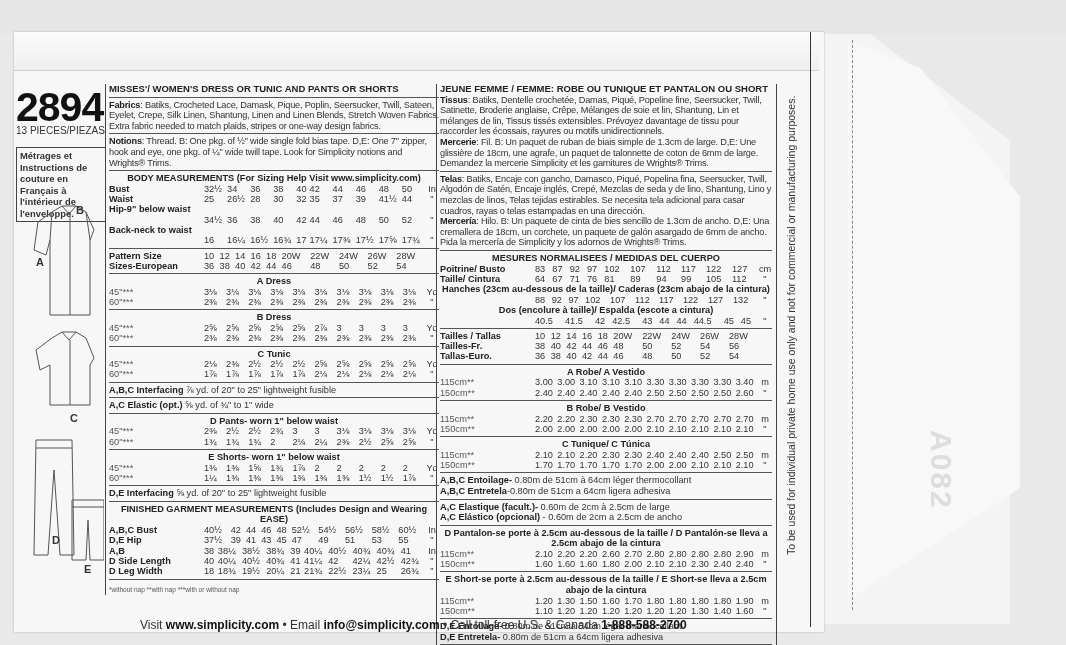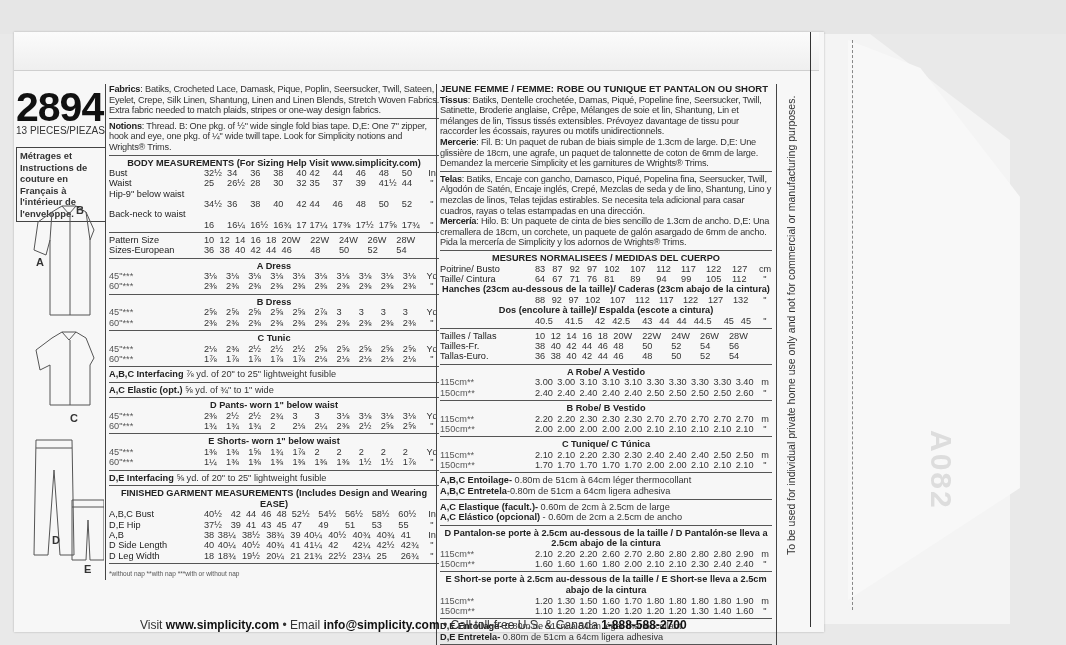--- a/index.html
+++ b/index.html
@@ -22,21 +22,21 @@
 
   .col{position:absolute;top:84px;font-size:9.2px;line-height:10.6px;color:#333;}
   .col-en{left:105px;width:330px;border-left:1.5px solid #444;padding-left:3px;}
   .col-fr{left:436px;width:332px;border-left:1.5px solid #444;padding-left:3px;border-right:1.5px solid #444;padding-right:4px;}
   .title{font-weight:bold;font-size:9.5px;color:#222;}
   .blk{border-bottom:1.2px solid #555;padding-bottom:2px;margin-bottom:2px;}
   b{color:#222;}
   .narrow{letter-spacing:-0.2px;}
   table{border-collapse:collapse;width:100%;font-size:9.2px;}
   td{padding:0;line-height:10.3px;white-space:nowrap;}
-  td.l{font-weight:normal;color:#222;width:95px;}
+  td.l{font-weight:bold;color:#222;width:95px;}
   td.l.light{font-weight:normal;color:#555;}
   td.u{width:14px;text-align:center;}
   .sechead{font-weight:bold;color:#222;text-align:center;}
   .footnote{font-size:6.5px;color:#555;padding-top:3px;}
   .footer{position:absolute;left:140px;top:618px;font-size:12px;color:#333;}
   .footer b{color:#111;}
 </style>
 </head>
 <body>
 
@@ -76,20 +76,21 @@
     </g>
   </svg>
   <span class="illus-label" style="left:62px;top:4px;">B</span>
   <span class="illus-label" style="left:22px;top:56px;">A</span>
   <span class="illus-label" style="left:56px;top:212px;">C</span>
   <span class="illus-label" style="left:38px;top:334px;">D</span>
   <span class="illus-label" style="left:70px;top:363px;">E</span>
 </div>
 
 <div class="col col-en">
+  <div class="title blk">MISSES'/ WOMEN'S DRESS OR TUNIC AND PANTS OR SHORTS</div>
   <div class="blk narrow">
     <b>Fabrics</b><span>: Batiks, Crocheted Lace, Damask, Pique, Poplin, Seersucker, Twill, Sateen, Eyelet, Crepe, Silk Linen, Shantung, Linen and Linen Blends, Stretch Woven Fabrics. Extra fabric needed to match plaids, stripes or one-way design fabrics.</span>
   </div>
   <div class="blk narrow">
     <b>Notions</b><span>: Thread. B: One pkg. of ½" wide single fold bias tape. D,E: One 7" zipper, hook and eye, one pkg. of ¼" wide twill tape. Look for Simplicity notions and Wrights® Trims.</span>
   </div>
   <div class="blk">
     <div class="sechead">BODY MEASUREMENTS (For Sizing Help Visit www.simplicity.com)</div>
     <table id="t-body">
         <tbody>

